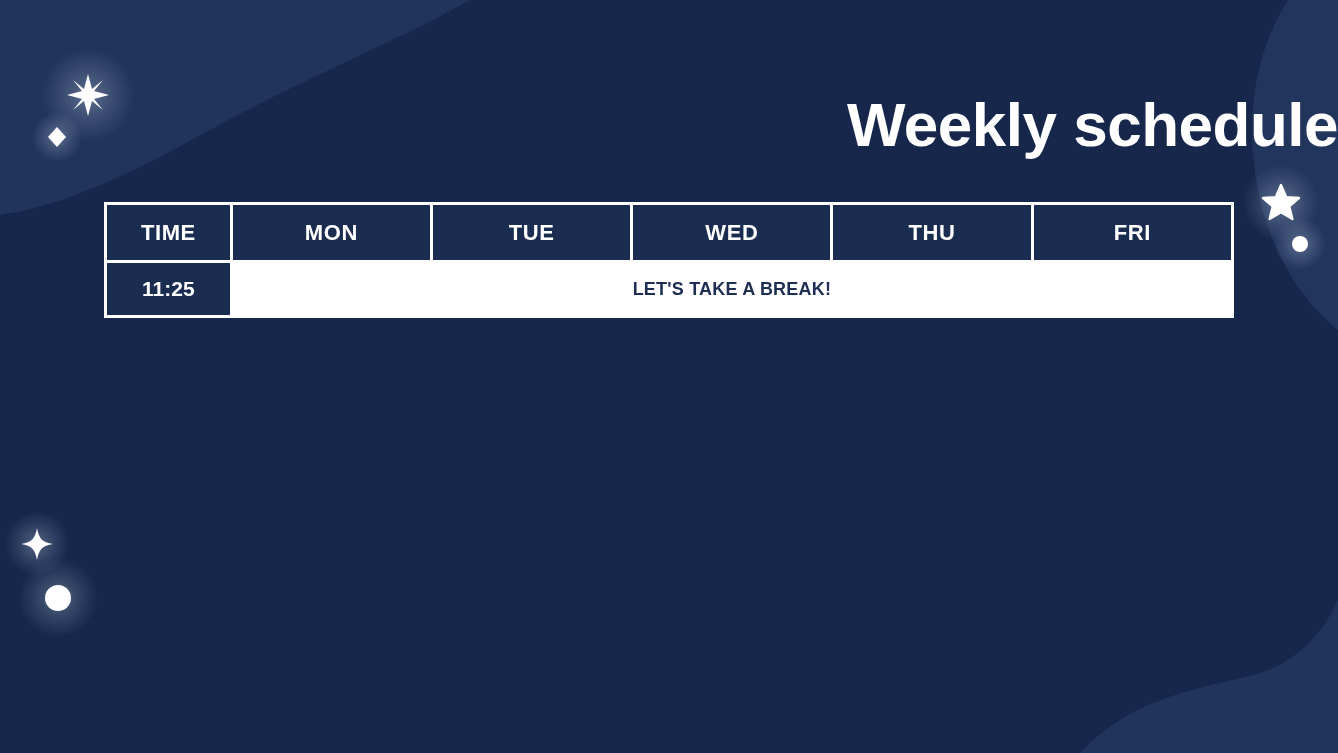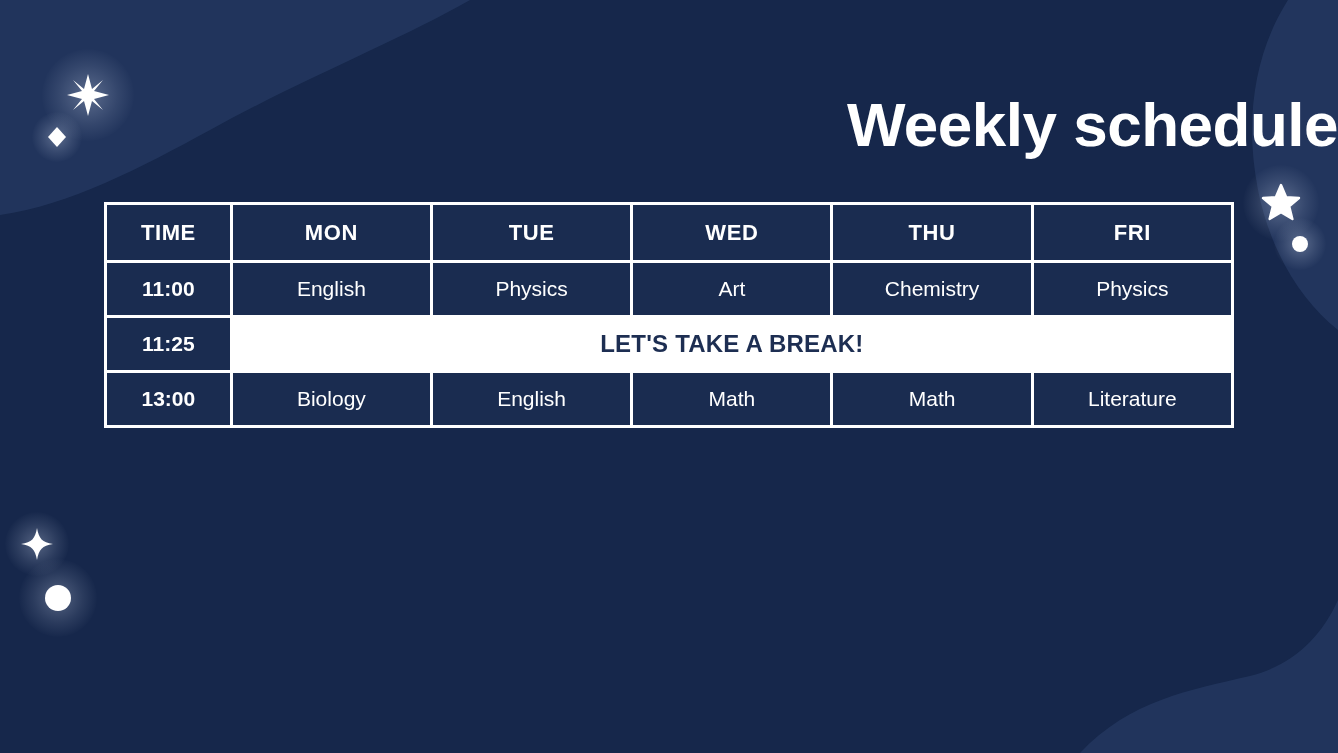--- a/index.html
+++ b/index.html
@@ -95,21 +95,21 @@
 
   table.schedule td.time-cell {
     font-weight: bold;
     font-size: 21px;
   }
 
   table.schedule td.break-cell {
     background: #ffffff;
     color: #1d2e52;
     font-weight: bold;
-    font-size: 24px;
+    font-size: 18px;
     letter-spacing: 0.2px;
   }
 </style>
 </head>
 <body>
 
 <div class="bg-layer">
   <svg viewBox="0 0 1338 753" xmlns="http://www.w3.org/2000/svg">
     <rect x="0" y="0" width="1338" height="753" fill="#16274b"></rect>
 
@@ -180,34 +180,18 @@
           <th>TIME</th>
           <th>MON</th>
           <th>TUE</th>
           <th>WED</th>
           <th>THU</th>
           <th>FRI</th>
         </tr>
     </thead>
     <tbody id="table-body">
         <tr>
-          <td class="time-cell">11:00</td>
-          <td>English</td>
-          <td>Physics</td>
-          <td>Art</td>
-          <td>Chemistry</td>
-          <td>Physics</td>
-        </tr>
-        <tr>
           <td class="time-cell">11:25</td>
           <td class="break-cell" colspan="5">LET'S TAKE A BREAK!</td>
-        </tr>
-        <tr>
-          <td class="time-cell">13:00</td>
-          <td>Biology</td>
-          <td>English</td>
-          <td>Math</td>
-          <td>Math</td>
-          <td>Literature</td>
         </tr>
       </tbody>
   </table>
 </div>
 
 </body></html>

